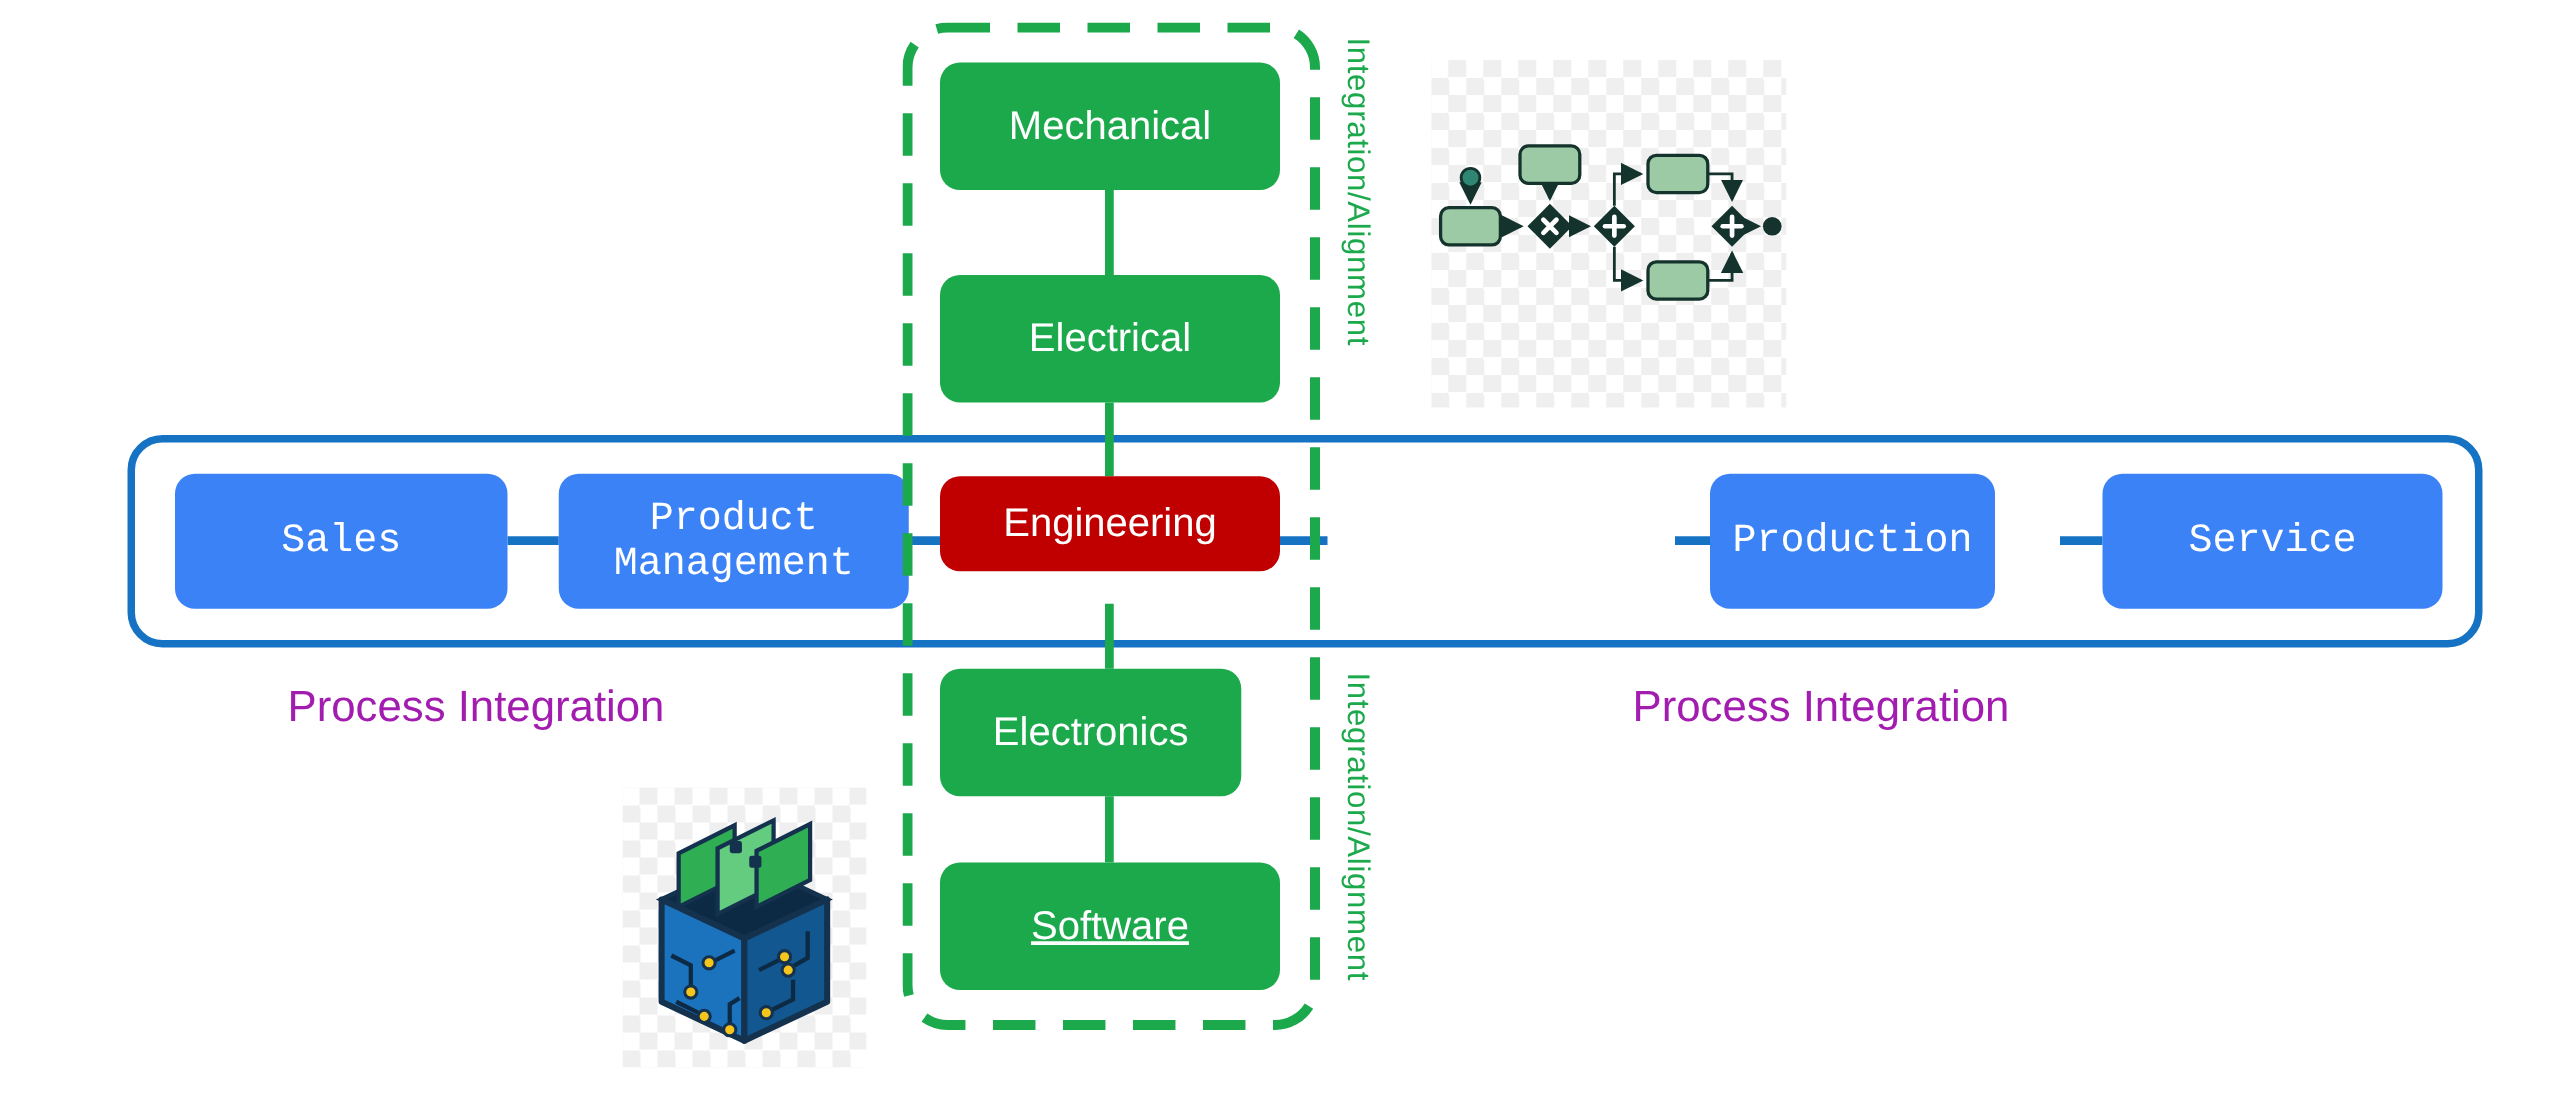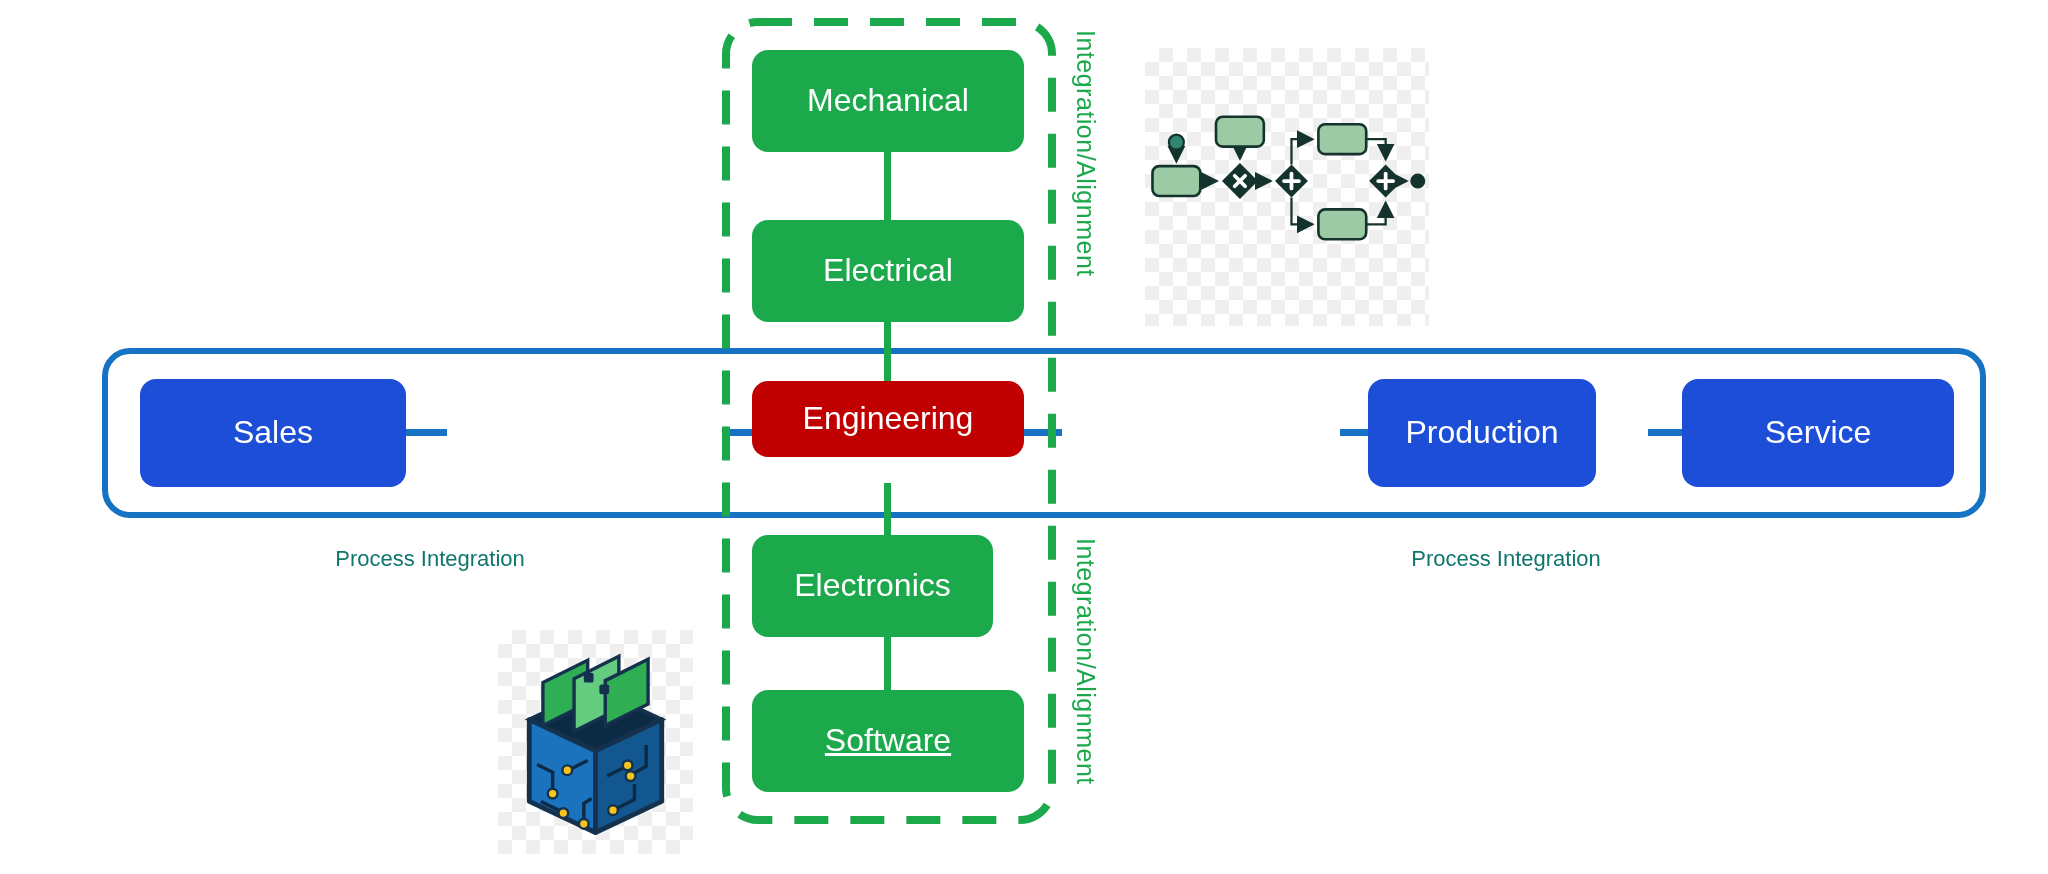--- a/index.html
+++ b/index.html
@@ -7,29 +7,29 @@
     position:relative;width:2048px;height:874px;background:#ffffff;
     font-family:"Liberation Sans", sans-serif;overflow:hidden;
   }
   .node{
     position:absolute;display:flex;align-items:center;justify-content:center;
     color:#fff;font-size:32px;line-height:1.12;text-align:center;
     border-radius:16px;padding:0 10px;box-sizing:border-box;
   }
   .green-node{background:#1CA94C;}
   .red-node{background:#C00000;}
-  .blue-node{background:#1d4ed8;}
+  .blue-node{background:#3b82f6;font-family:Liberation Mono, monospace;}
   .hline{position:absolute;height:7px;background:#1673C4;}
   .vline{position:absolute;width:7px;background:#1CA94C;}
   .band{
     position:absolute;left:102px;top:348px;width:1884px;height:170px;
     border:6px solid #1673C4;border-radius:28px;box-sizing:border-box;background:transparent;
   }
   .dashed-wrap{position:absolute;left:722px;top:18px;width:334px;height:806px;}
-  .caption{position:absolute;color:#0f766e;font-size:22px;text-align:center;width:400px;}
+  .caption{position:absolute;color:#a21caf;font-size:35px;text-align:left;width:400px;}
   .vlabel{
     position:absolute;writing-mode:vertical-rl;color:#1CA94C;font-size:25px;
     letter-spacing:0.5px;height:310px;width:40px;text-align:left;
   }
   .checker{
     position:absolute;
     background:repeating-conic-gradient(#efefef 0% 25%, #ffffff 0% 50%) 0 0/28px 28px;
   }
   .checker svg{display:block;}
 </style>
@@ -41,20 +41,23 @@
   <div class="band"></div>
 
   <div class="hline" style="left:406px;top:429px;width:41px;"></div>
   <div class="hline" style="left:727px;top:429px;width:25px;"></div>
   <div class="hline" style="left:1024px;top:429px;width:38px;"></div>
   <div class="hline" style="left:1340px;top:429px;width:28px;"></div>
   <div class="hline" style="left:1648px;top:429px;width:34px;"></div>
 
   <div class="node blue-node" style="left:140px;top:379px;width:266px;height:108px;">
     <span>Sales</span>
+  </div>
+  <div class="node blue-node" style="left:447px;top:379px;width:280px;height:108px;">
+    <span>Product Management</span>
   </div>
   <div class="node blue-node" style="left:1368px;top:379px;width:228px;height:108px;">
     <span>Production</span>
   </div>
   <div class="node blue-node" style="left:1682px;top:379px;width:272px;height:108px;">
     <span>Service</span>
   </div>
 
   <div class="dashed-wrap">
     <svg width="334" height="806" viewBox="0 0 334 806">

